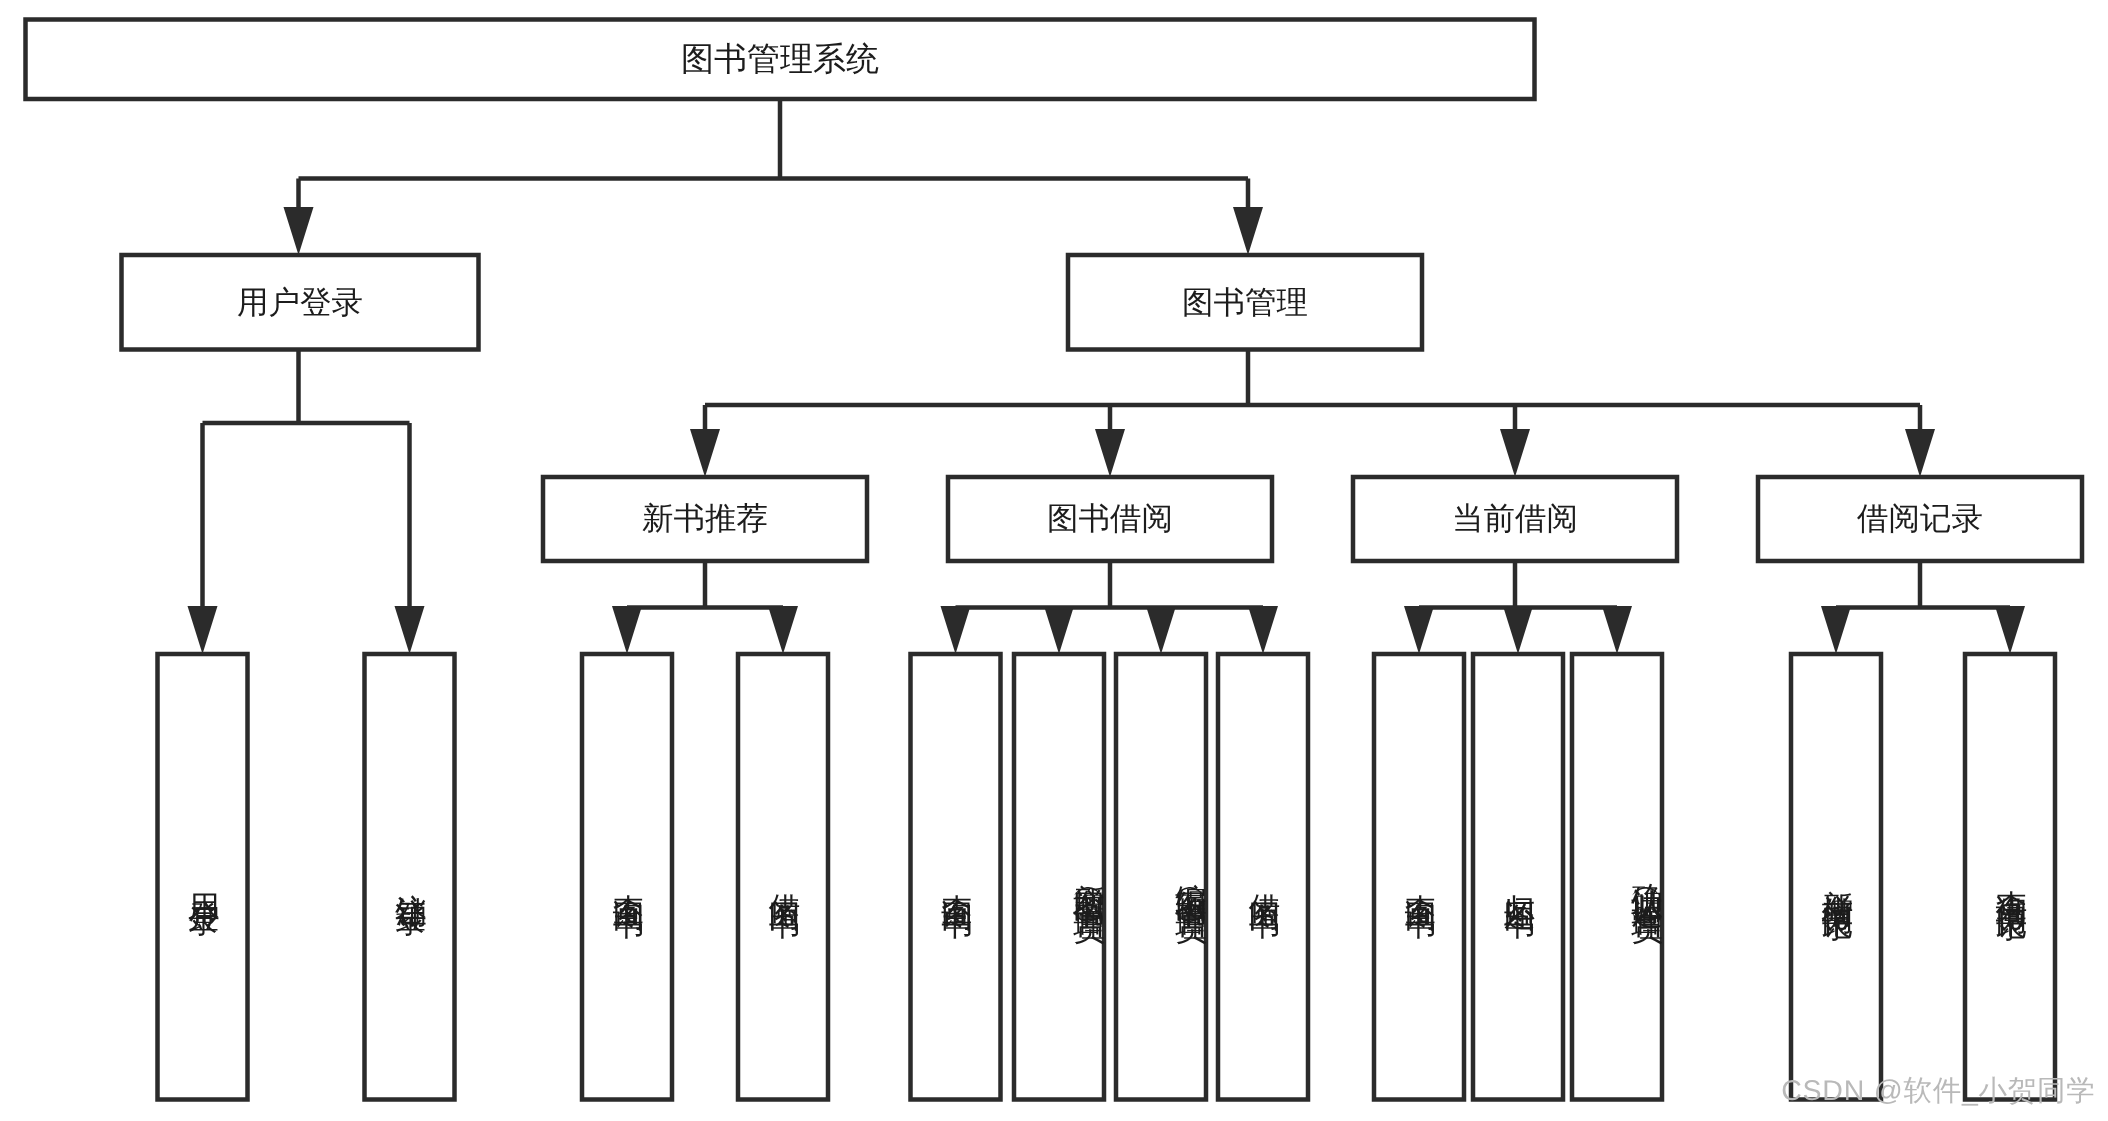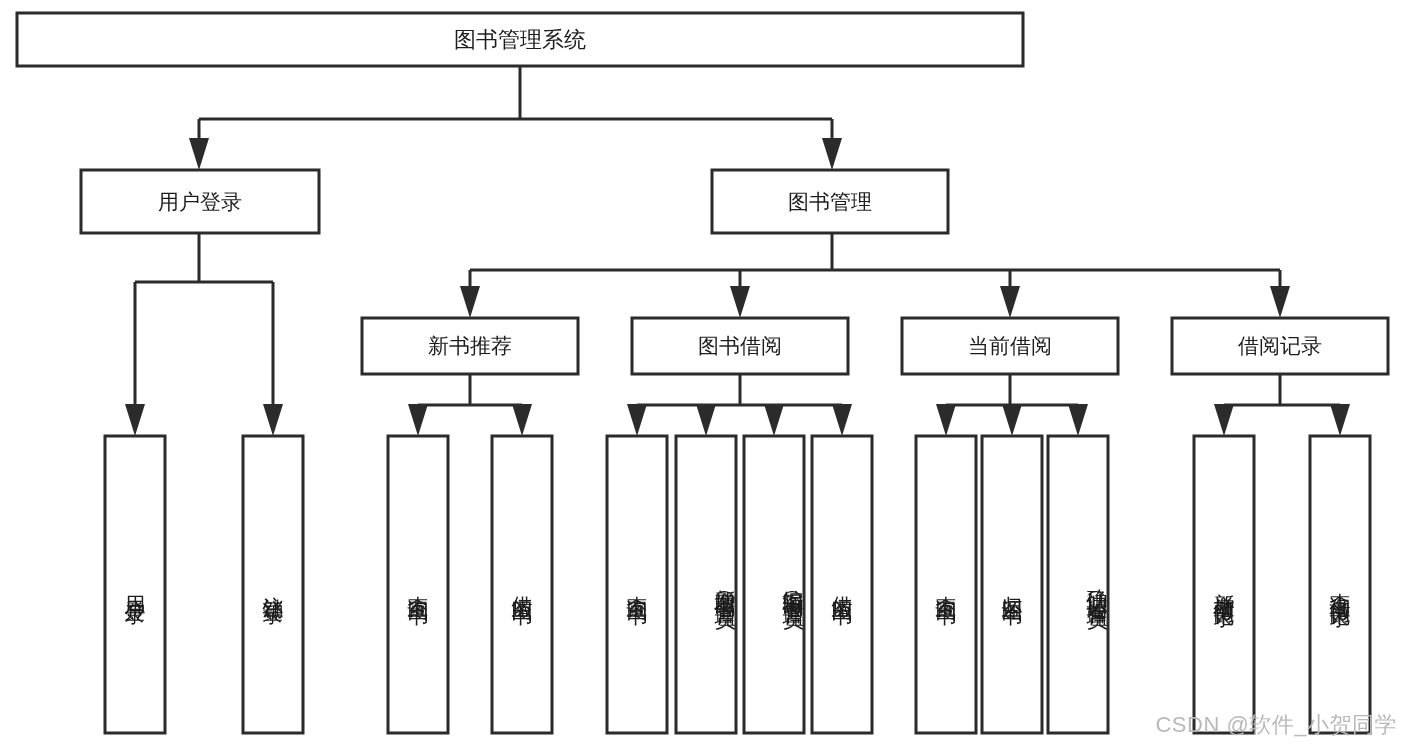--- a/index.html
+++ b/index.html
@@ -69,21 +69,21 @@
     display: flex;
     align-items: center;
     justify-content: center;
     pointer-events: none;
   }
   .watermark {
     position: absolute;
     right: 8px;
     bottom: 4px;
     font-family: "Liberation Sans", "DejaVu Sans", sans-serif;
-    font-size: 22px;
+    font-size: 19px;
     color: #b9b9b9;
     letter-spacing: 0.5px;
     user-select: none;
     white-space: nowrap;
   }
 </style>
 </head>
 <body>
 
 <div id="diagram-root">

